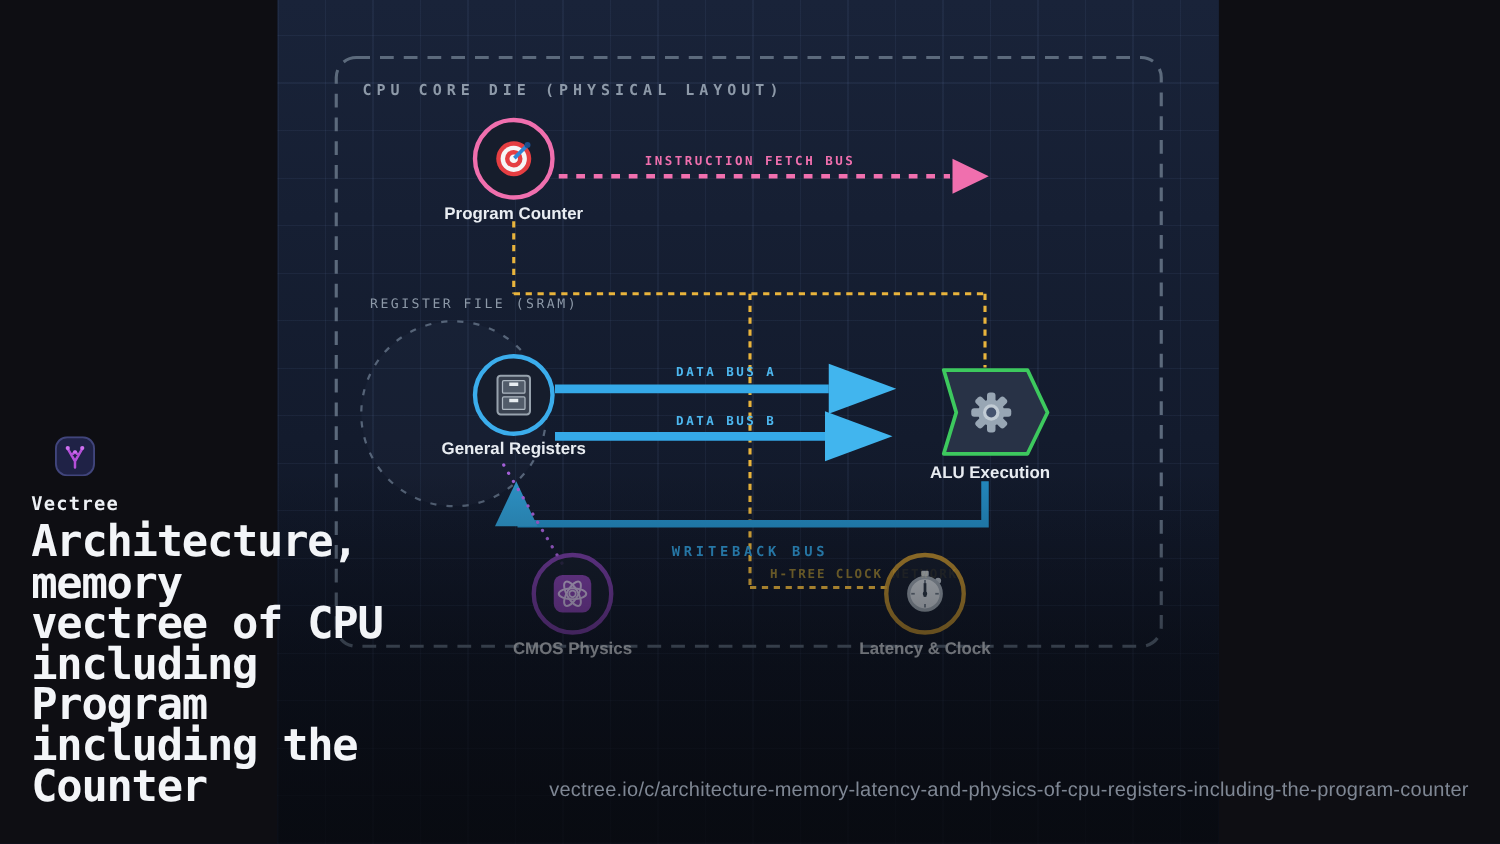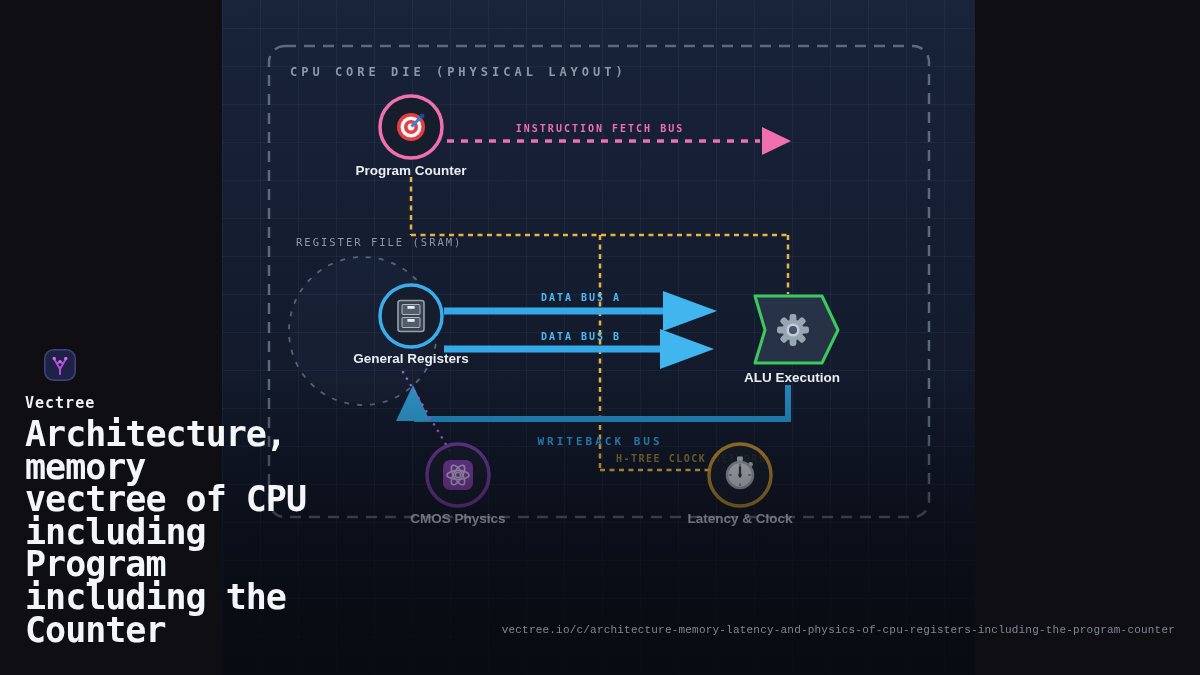--- a/index.html
+++ b/index.html
@@ -31,22 +31,22 @@
   }
   .title{
     position:absolute;left:25px;top:386px;width:330px;
     color:#f3f5f8;font-weight:bold;font-size:35px;line-height:32.6px;
     font-family:"DejaVu Sans Mono", monospace;
     letter-spacing:-1px;
     margin-top:32px;
   }
   .url{
     position:absolute;right:25px;top:624px;
-    color:#7f8794;font-size:11px;letter-spacing:0.2px;
-    font-family:Liberation Mono, monospace;
+    color:#7f8794;font-size:16px;letter-spacing:0.2px;
+    font-family:Liberation Sans, sans-serif;
   }
   text{font-family:"DejaVu Sans Mono", monospace;}
   text.nodelabel{font-family:"Liberation Sans","DejaVu Sans",sans-serif;font-weight:bold;font-size:13.5px;fill:#e9edf2;}
   text.buslabel{font-weight:bold;}
 </style>
 </head>
 <body>
 
 <div class="panel"></div>
 

